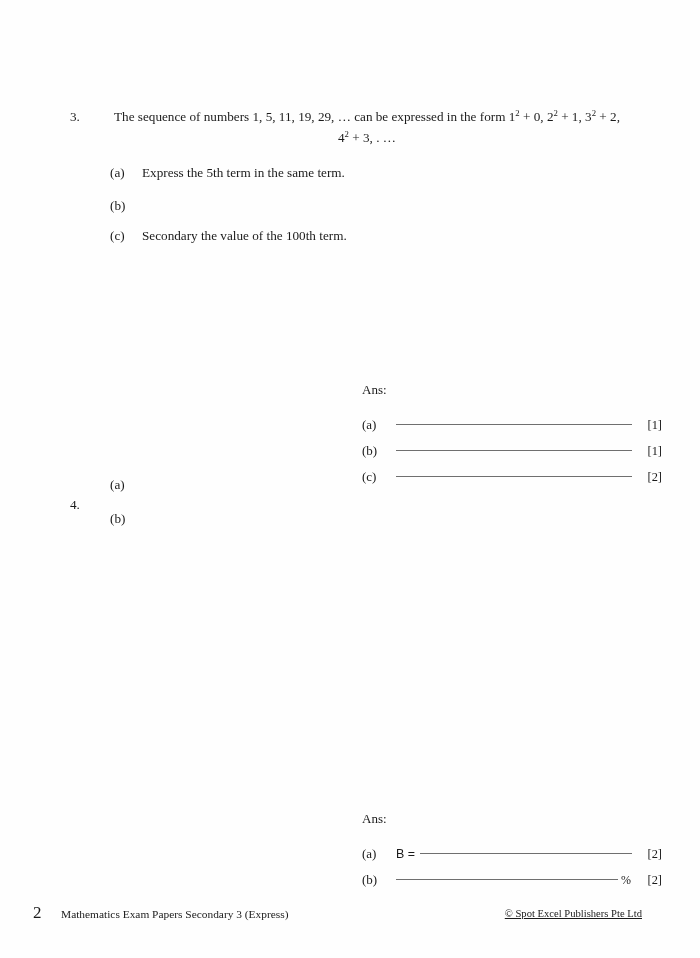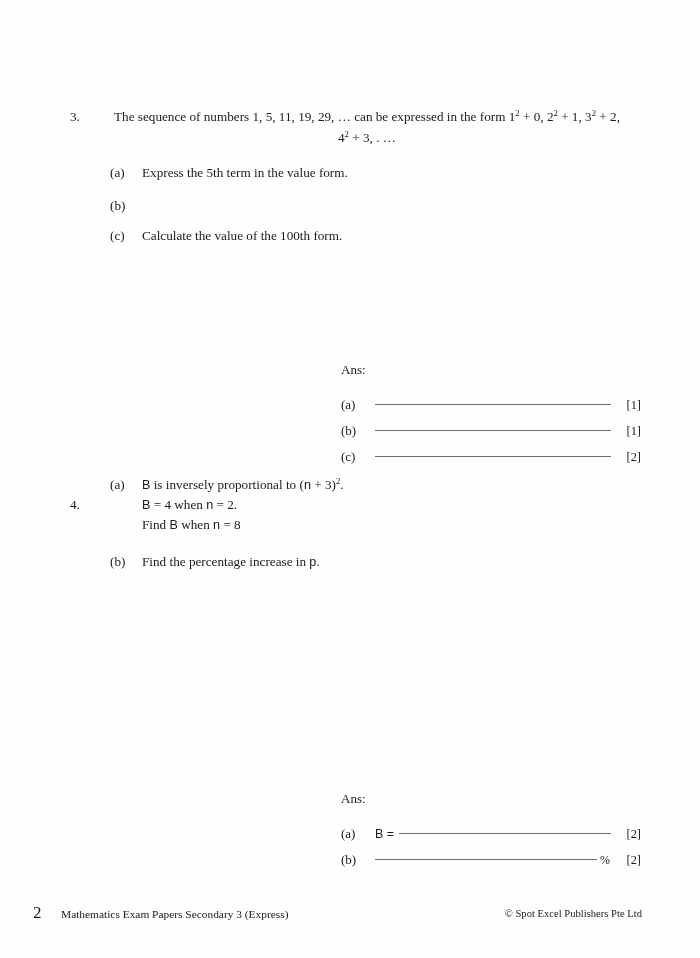--- a/index.html
+++ b/index.html
@@ -83,22 +83,23 @@
   }
   sup {
     font-size: 0.66em;
     vertical-align: 0.52em;
     line-height: 0;
   }
 
   
   .ans-block {
     position: absolute;
-    left: 341px;
+    left: 362px;
     width: 300px;
+    margin-top: 20px;
   }
   .ans-title {
     font-size: 13px;
     margin-bottom: 14px;
   }
   .ans-line {
     position: relative;
     height: 26px;
     display: flex;
     align-items: center;
@@ -150,47 +151,48 @@
     position: absolute;
     left: 61px;
     top: 2px;
     font-size: 11.4px;
   }
   .footer-copyright {
     position: absolute;
     right: 58px;
     top: 2px;
     font-size: 10.6px;
+    text-decoration: underline;
   }
 </style>
 </head>
 <body>
 
 <div class="page">
 
   <div class="question" style="top:107px;">
     <div class="q-row">
       <span class="q-num">3.</span>
       <div class="q-body stem">The sequence of numbers 1, 5, 11, 19, 29, … can be expressed in the form 1<sup>2</sup> + 0, 2<sup>2</sup> + 1, 3<sup>2</sup> + 2, 4<sup>2</sup> + 3, . …</div>
     </div>
 
     <div class="parts">
       <div class="part">
         <span class="part-label">(a)</span>
         <div class="part-text">
-            <span class="ln">Express the 5th term in the value form.</span>
+            <span class="ln">Express the 5th term in the same term.</span>
           </div>
       </div>
       <div class="part">
         <span class="part-label">(b)</span>
       </div>
       <div class="part">
         <span class="part-label">(c)</span>
         <div class="part-text">
-            <span class="ln">Calculate the value of the 100th form.</span>
+            <span class="ln">Secondary the value of the 100th term.</span>
           </div>
       </div>
     </div>
   </div>
 
   <div class="ans-block" style="top:362px;">
     <div class="ans-title">Ans:</div>
 
     <div class="ans-line">
       <span class="ans-tag">(a)</span>
@@ -212,30 +214,24 @@
   </div>
 
   <div class="question" style="top:495px;">
     <div class="q-row">
       <span class="q-num">4.</span>
     </div>
 
     <div class="parts" style="margin-top:-20px;">
       <div class="part" style="margin-bottom:17px;">
         <span class="part-label">(a)</span>
-        <div class="part-text">
-            <span class="ln"><span class="v">B</span> is inversely proportional to (<span class="v">n</span> + 3)<sup>2</sup>.</span>
-            <span class="ln"><span class="v">B</span> = 4 when <span class="v">n</span> = 2.</span>
-            <span class="ln">Find <span class="v">B</span> when <span class="v">n</span> = 8</span>
-          </div>
       </div>
       <div class="part">
         <span class="part-label">(b)</span>
         <div class="part-text">
-            <span class="ln">Find the percentage increase in <span class="v">p</span>.</span>
           </div>
       </div>
     </div>
   </div>
 
   <div class="ans-block" style="top:791px;">
     <div class="ans-title">Ans:</div>
 
     <div class="ans-line">
       <span class="ans-tag">(a)</span>

